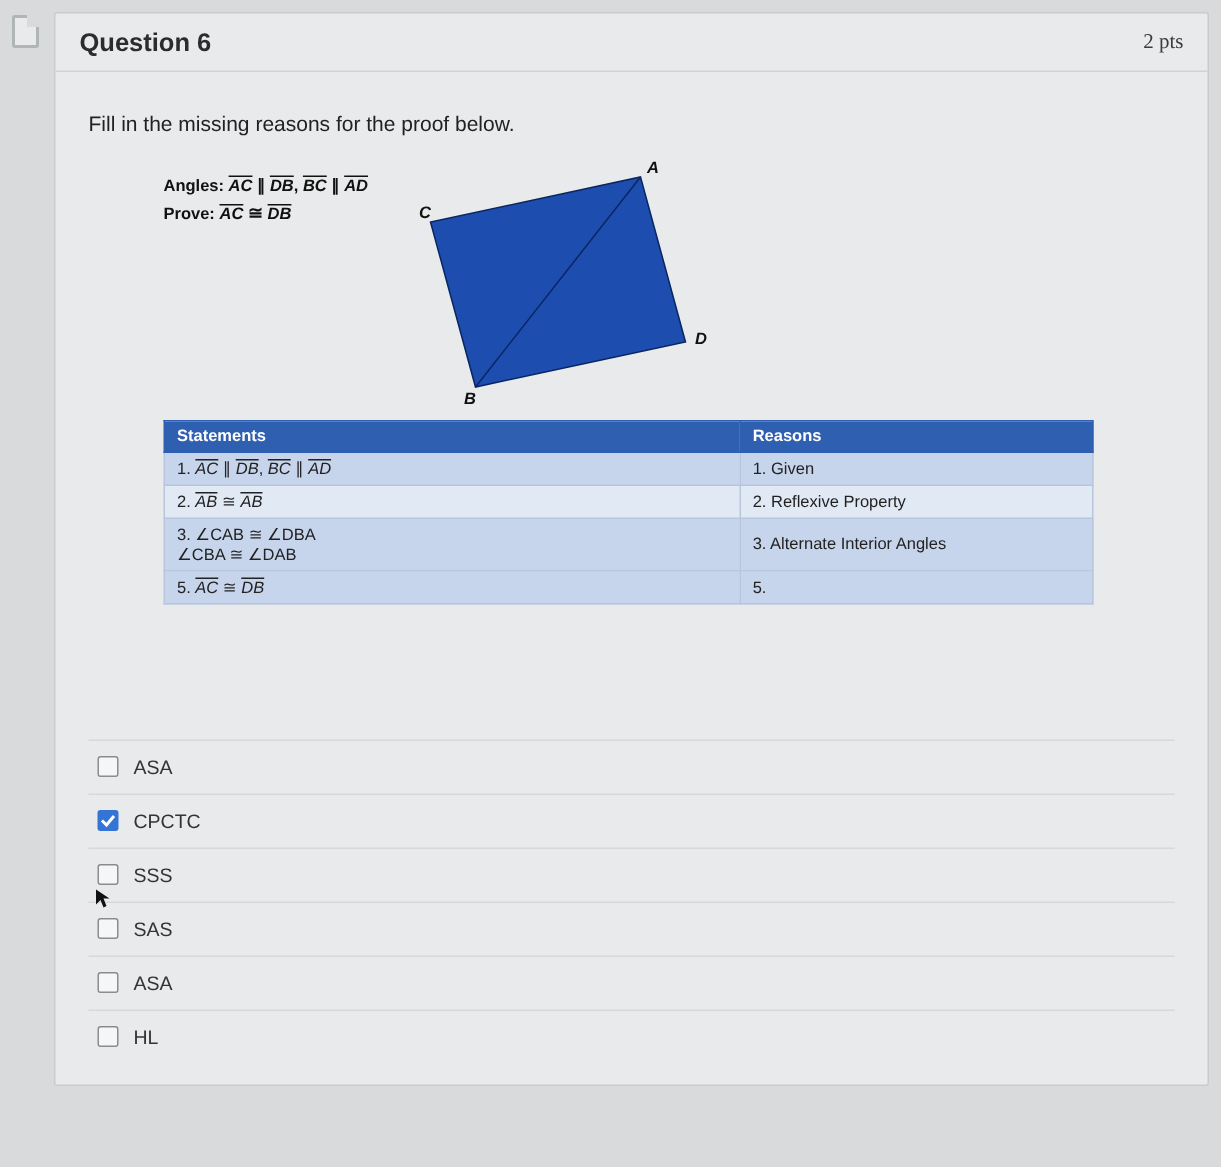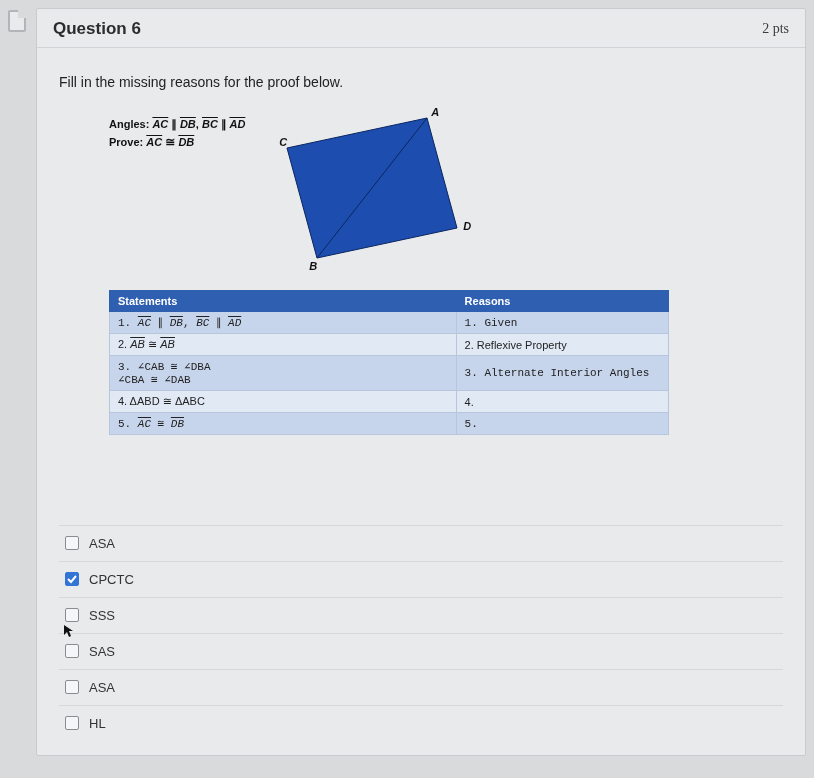--- a/index.html
+++ b/index.html
@@ -92,42 +92,41 @@
     }
     .vlabel {
       position: absolute;
       font-size: 11px;
       font-style: italic;
       font-weight: 600;
       color: #111;
     }
 
     .proof-table-wrap {
-      width: 560px;
-      margin-top: 10px;
+      width: 620px;
     }
     table.proof {
       border-collapse: collapse;
       width: 100%;
       font-size: 11px;
     }
     table.proof th {
       background: #2f5fb0;
       color: #fff;
       text-align: left;
       padding: 4px 8px;
       font-weight: 600;
       border: 1px solid #2f5fb0;
     }
     table.proof td {
       padding: 4px 8px;
       border: 1px solid #b8c6dd;
       color: #222;
     }
-    table.proof tr.odd td { background: #c7d5ec; font-family: Liberation Mono, monospace; }
+    table.proof tr.odd td { background: #c7d5ec; }
     table.proof tr.even td { background: #e1e9f5; }
 
     .answers {
       margin-top: 90px;
     }
     .answer-row {
       border-top: 1px solid #d6d8da;
       padding: 10px 6px;
       display: flex;
       align-items: flex-start;
@@ -210,24 +209,20 @@
                 <td>1.  Given</td>
               </tr>
               <tr class="even">
                 <td>2. <span class="seg">AB</span> ≅ <span class="seg">AB</span></td>
                 <td>2. Reflexive Property</td>
               </tr>
               <tr class="odd">
                 <td>3. ∠CAB ≅ ∠DBA<br>∠CBA ≅ ∠DAB</td>
                 <td>3. Alternate Interior Angles</td>
               </tr>
-              <tr class="even">
-                <td>4. ΔABD ≅ ΔABC</td>
-                <td>4.</td>
-              </tr>
               <tr class="odd">
                 <td>5. <span class="seg">AC</span> ≅ <span class="seg">DB</span></td>
                 <td>5.</td>
               </tr>
             </tbody>
           </table>
         </div>
       </div>
 
       <div class="answers">

